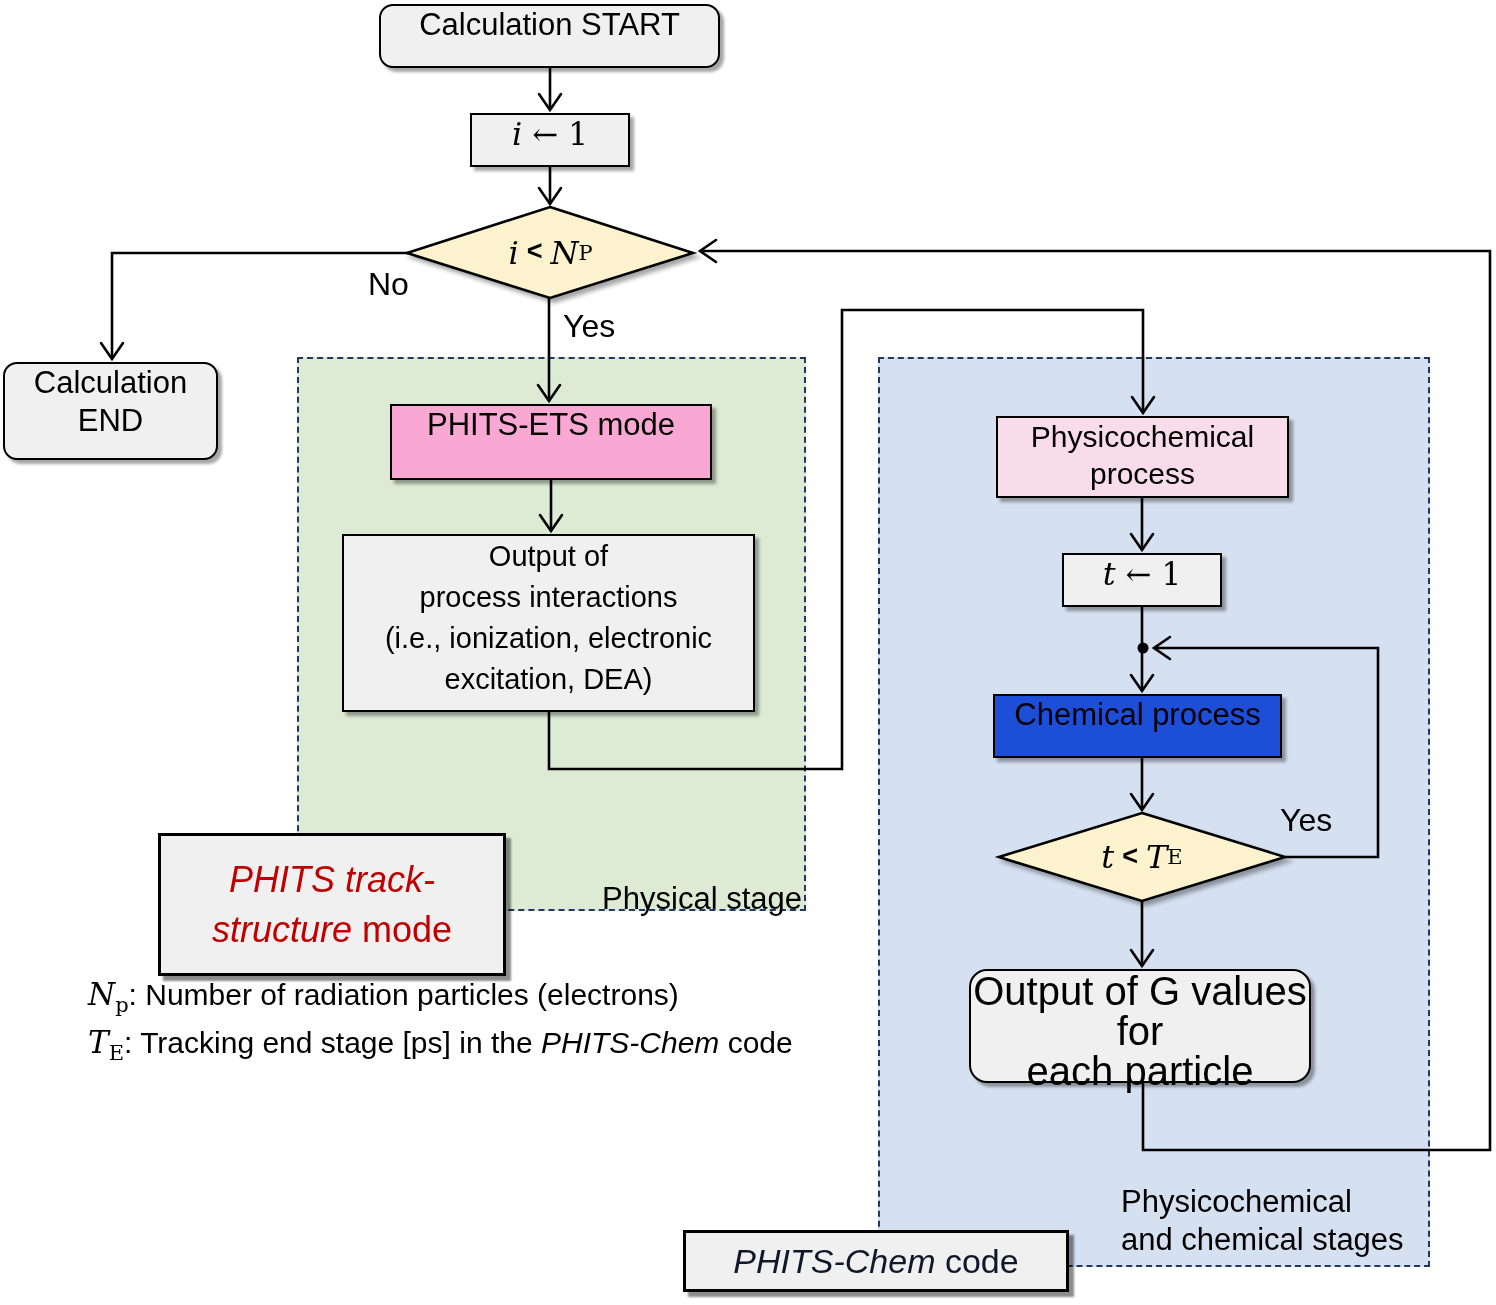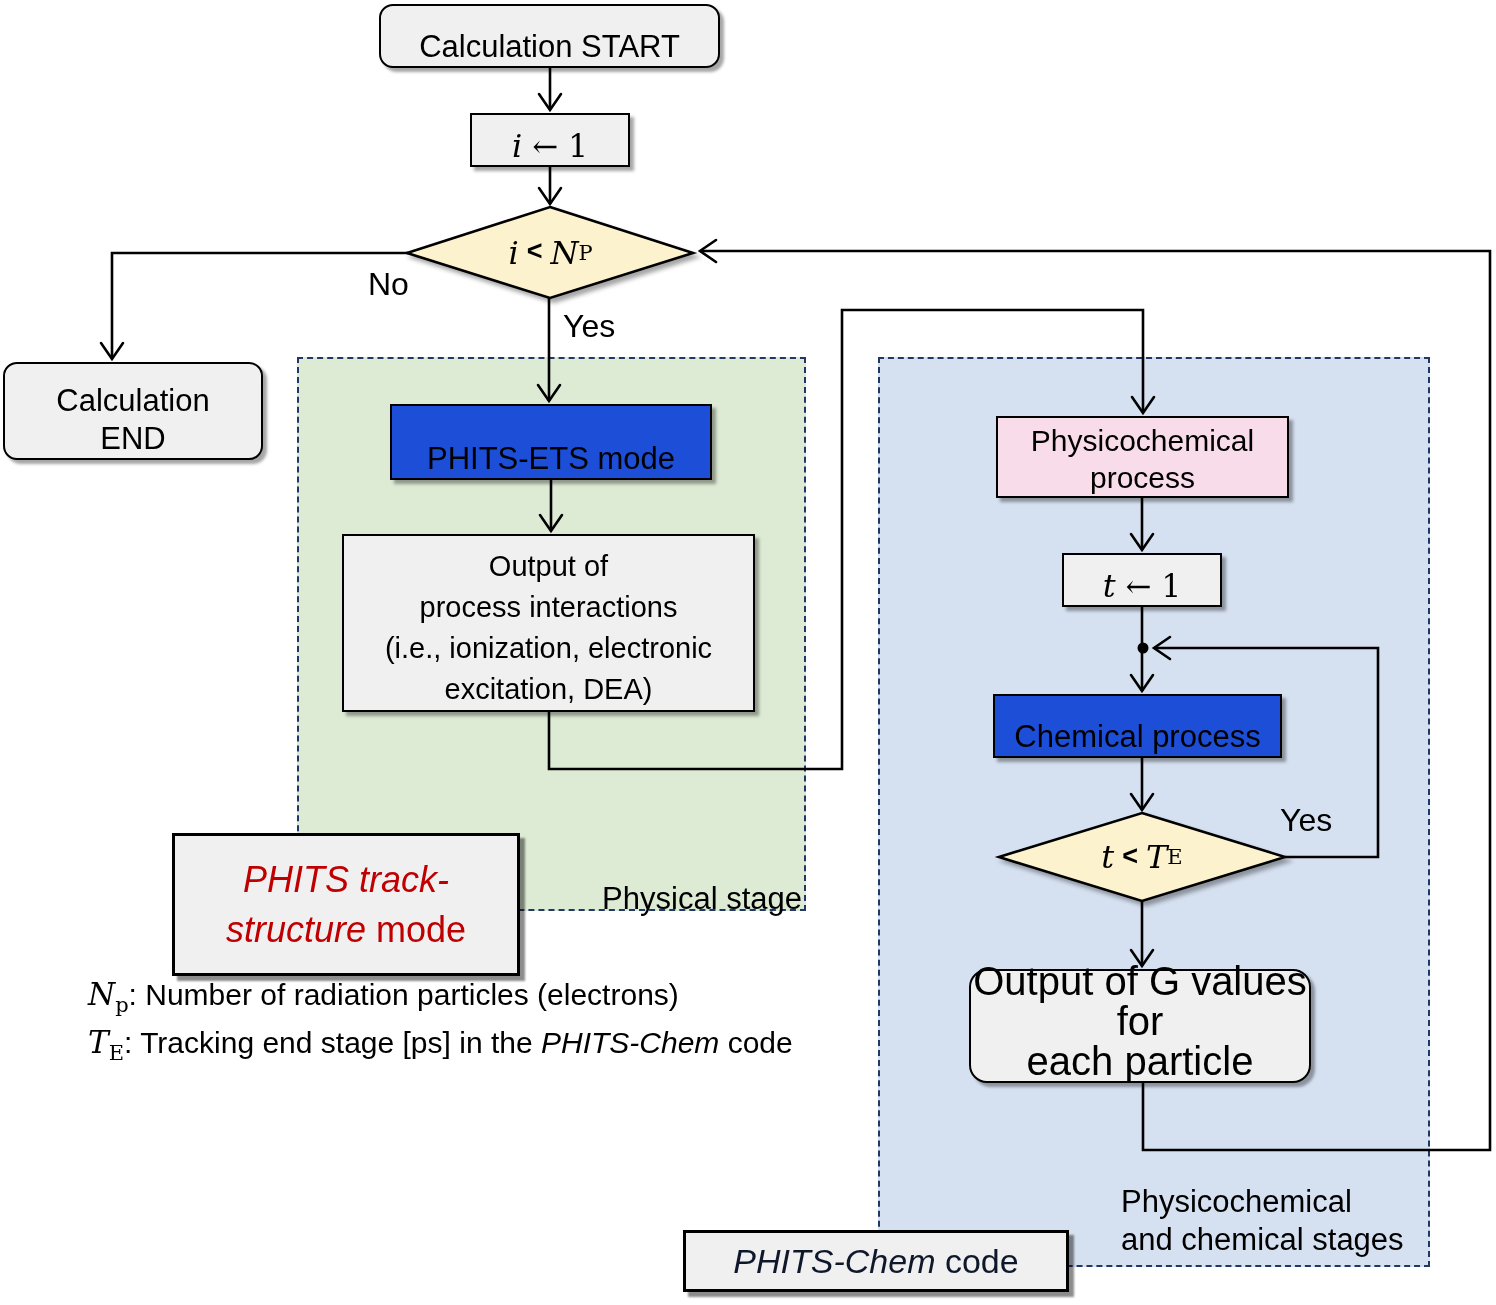--- a/index.html
+++ b/index.html
@@ -10,40 +10,40 @@
   
   .region{position:absolute;border:2px dashed #203864;z-index:1;}
   #region-physical{left:297px;top:357px;width:509px;height:554px;background:#ddebd5;}
   #region-physchem{left:878px;top:357px;width:552px;height:910px;background:#d5e0f0;}
 
   
   #wires{position:absolute;left:0;top:0;z-index:2;}
   .edge{fill:none;stroke:#000;stroke-width:2.6px;}
 
   
-  .node{position:absolute;z-index:3;display:flex;align-items:flex-end;justify-content:center;
+  .node{position:absolute;z-index:3;display:flex;align-items:flex-start;justify-content:center;
         border:2.5px solid #000;background:#f0f0f0;text-align:center;
         box-shadow:4px 4px 3px rgba(0,0,0,0.35);font-size:31px;line-height:38px;}
   .node .lbl{white-space:pre-line;}
   .rounded{border-radius:14px;}
   #node-start{left:379px;top:4px;width:341px;height:64px;}
   #node-init-i{left:470px;top:113px;width:160px;height:54px;border-width:2px;}
-  #node-end{left:3px;top:362px;width:260px;height:98px;}
-  #node-ets{left:390px;top:404px;width:322px;height:76px;background:#1d4ed8;}
+  #node-end{left:3px;top:362px;width:215px;height:98px;}
+  #node-ets{left:390px;top:404px;width:322px;height:76px;background:#f9a8d4;}
   #node-atomic{left:342px;top:534px;width:413px;height:178px;font-size:29px;line-height:41px;}
   #node-physico{left:996px;top:416px;width:293px;height:82px;background:#f9dcea;font-size:30px;line-height:37px;}
   #node-init-t{left:1062px;top:553px;width:160px;height:54px;border-width:2px;}
   #node-chemical{left:993px;top:694px;width:289px;height:64px;background:#1d4ed8;}
   #node-goutput{left:969px;top:969px;width:342px;height:114px;font-size:40px;line-height:40px;border-radius:18px;}
 
   
   .ann{position:absolute;z-index:4;display:flex;align-items:center;justify-content:center;
        border:3px solid #000;background:#f0f0f0;text-align:center;
        box-shadow:5px 5px 2px rgba(0,0,0,0.45);}
-  #ann-track{left:172px;top:833px;width:348px;height:143px;color:#c00000;font-size:36px;line-height:50px;}
+  #ann-track{left:158px;top:833px;width:348px;height:143px;color:#c00000;font-size:36px;line-height:50px;}
   #ann-chemcode{left:683px;top:1230px;width:386px;height:62px;color:#0f172a;font-size:34px;}
   .it{font-style:italic;}
 
   
   .dlabel{position:absolute;z-index:3;display:flex;align-items:center;justify-content:center;}
   #dlabel-np{left:408px;top:207px;width:285px;height:91px;}
   #dlabel-te{left:999px;top:813px;width:286px;height:88px;}
 
   
   .mvar{font-family:"DejaVu Serif","Liberation Serif",serif;font-style:italic;font-size:32px;}

